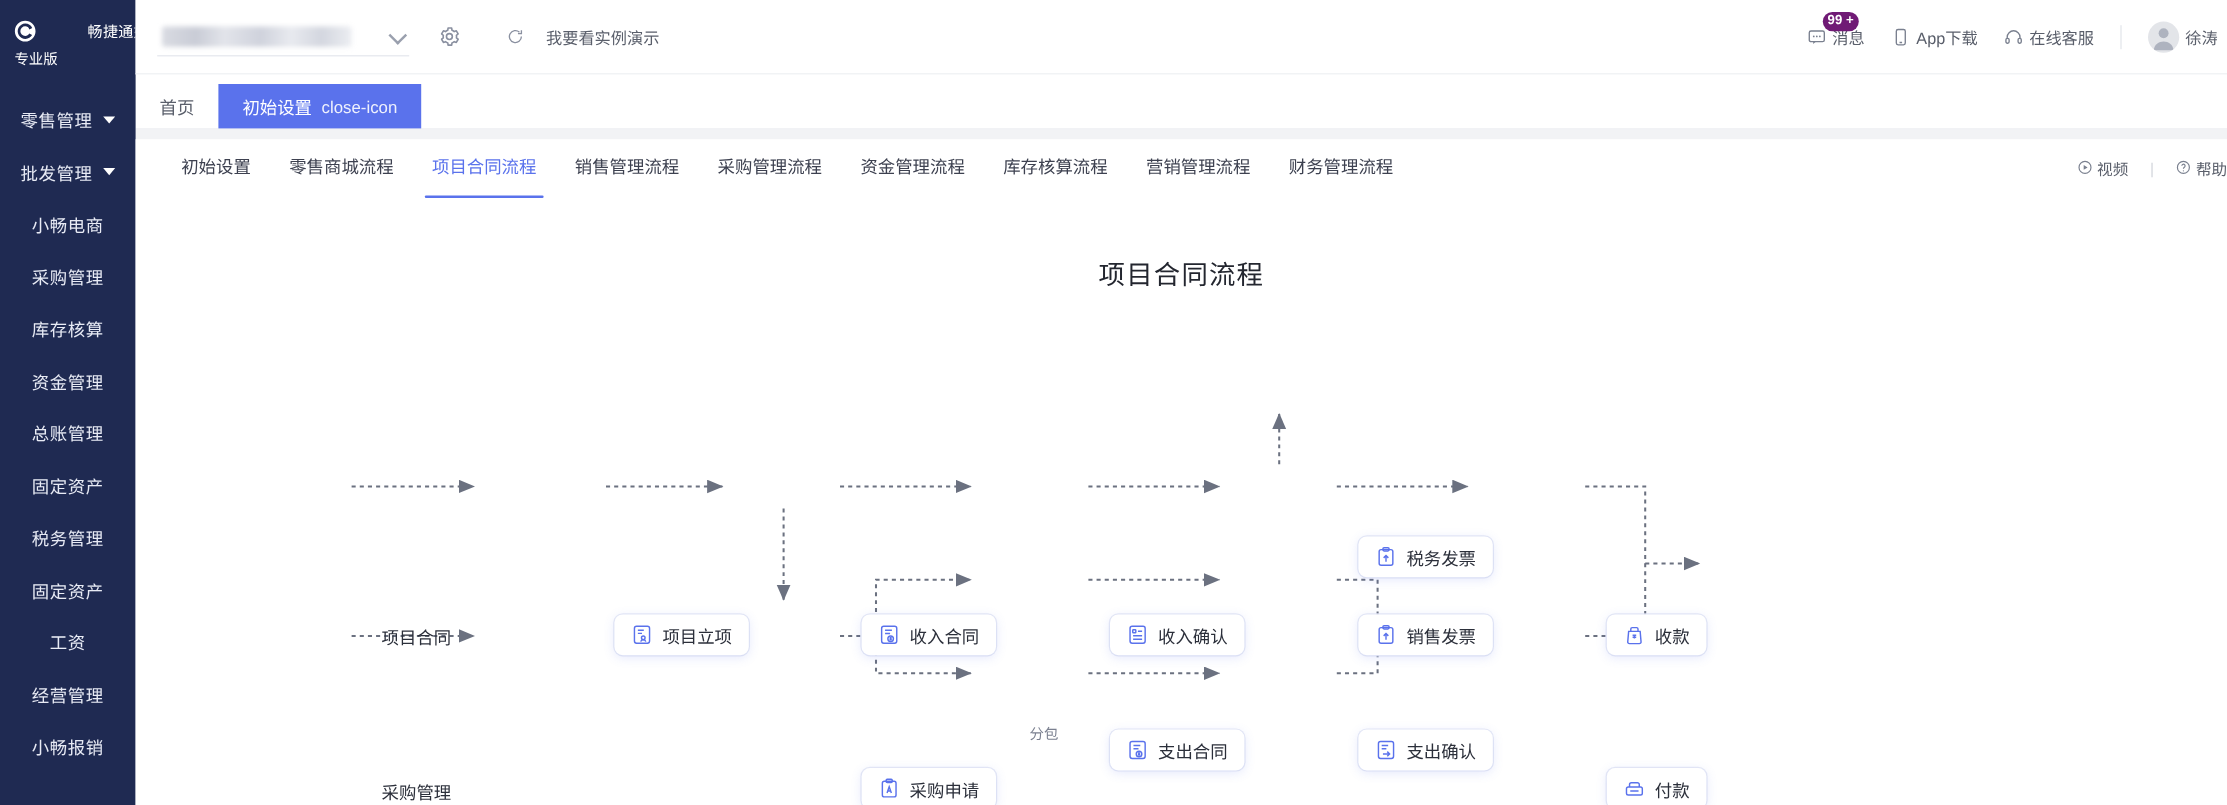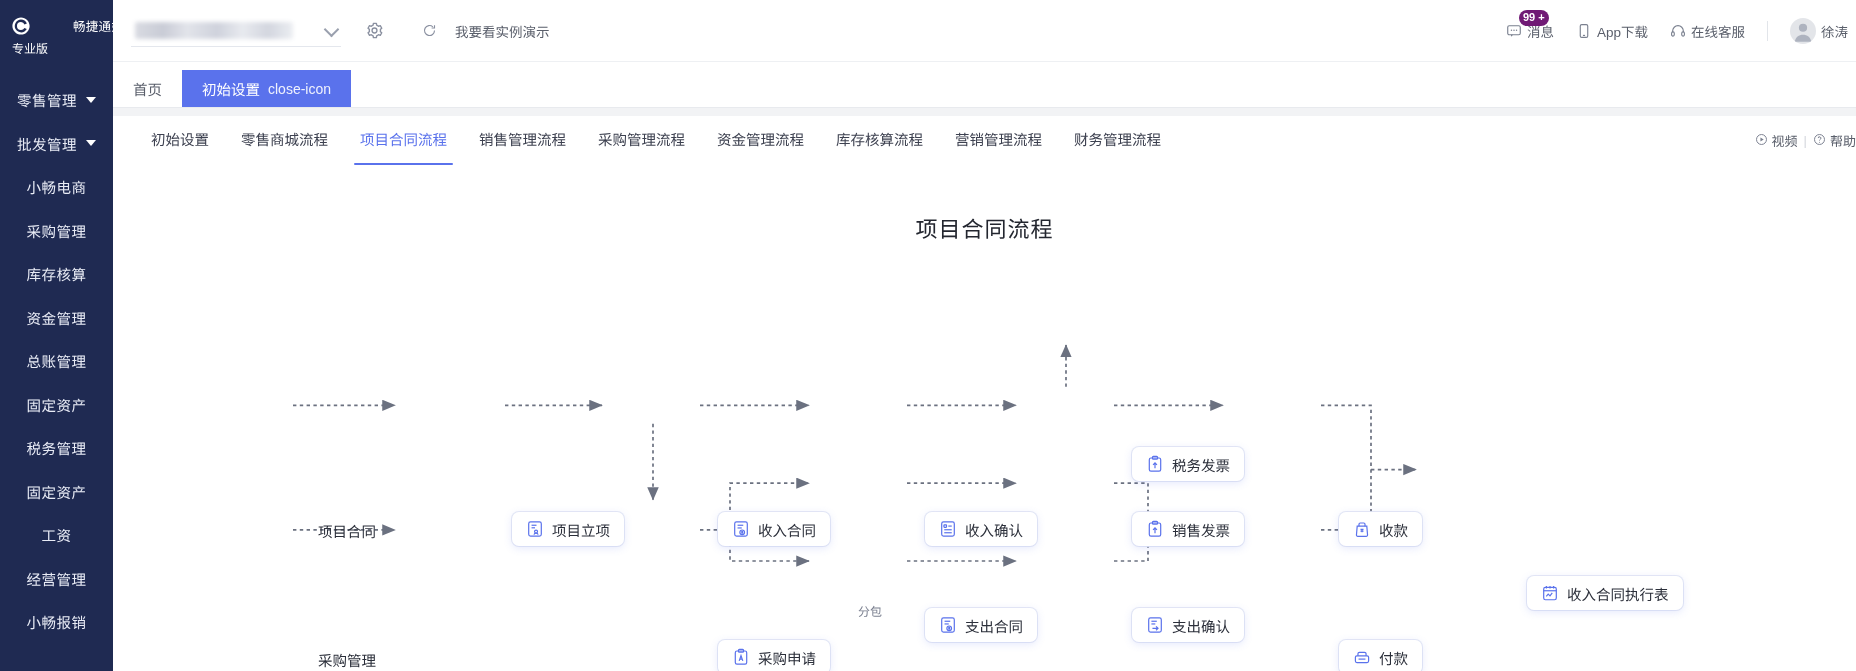--- a/index.html
+++ b/index.html
@@ -135,21 +135,21 @@
     font-size: 14.5px; color: #3d4150; cursor: pointer; position: relative;
     white-space: nowrap;
   }
   .stab.active { color: #5a72ec; }
   .stab.active::after {
     content: ""; position: absolute; left: 10px; right: 10px; bottom: 0;
     height: 2.5px; background: #5a72ec; border-radius: 2px;
   }
   .subtabs-right {
     position: absolute; right: 0; top: 0; height: 49px;
-    display: flex; align-items: center; gap: 6px; font-size: 13px; color: #5a5f6b;
+    display: flex; align-items: center; gap: 18px; font-size: 13px; color: #5a5f6b;
   }
   .sr-item { display: flex; align-items: center; gap: 4px; cursor: pointer; }
   .sr-sep { color: #d4d7dd; }
 
   
   .flow-wrap { position: relative; flex: 1; min-height: 0; }
   .flow-title {
     position: absolute; left: 0; right: 0; top: 46px;
     text-align: center; font-size: 22px; color: #23262f; letter-spacing: 1px;
   }
@@ -460,31 +460,20 @@
 
           <div class="node" style="left:1226px; top:347px;">
             <svg viewBox="0 0 24 24" width="18" height="18" fill="none" stroke="#5a72ec" stroke-width="1.6">
               <path d="M5.6 8.2h12.8l1 11.6a1.8 1.8 0 01-1.8 2H6.4a1.8 1.8 0 01-1.8-2z"></path>
               <path d="M8 8.2V5.6a1.6 1.6 0 011.6-1.6h4.8A1.6 1.6 0 0116 5.6v2.6"></path>
               <path d="M10 12.6h4M10 14.8h4M12 11.6v4.6"></path>
             </svg>
             <span>收款</span>
           </div>
 
-          <div class="node" style="left:1414px; top:411px;">
-            <svg viewBox="0 0 24 24" width="18" height="18" fill="none" stroke="#5a72ec" stroke-width="1.6">
-              <rect x="3.6" y="4.6" width="16.8" height="16.4" rx="2.2"></rect>
-              <line x1="3.6" y1="9" x2="20.4" y2="9"></line>
-              <line x1="7.2" y1="2.6" x2="7.2" y2="6"></line>
-                <line x1="12" y1="2.6" x2="12" y2="6"></line>
-                <line x1="16.8" y1="2.6" x2="16.8" y2="6"></line>
-              <path d="M7 16.4l2.6-3 2.4 2.4 3-4"></path>
-            </svg>
-            <span>收入合同执行表</span>
-          </div>
 
           <div class="node" style="left:605px; top:475px;">
             <svg viewBox="0 0 24 24" width="18" height="18" fill="none" stroke="#5a72ec" stroke-width="1.6">
               <rect x="4.4" y="4" width="15.2" height="17.4" rx="2.2"></rect>
               <rect x="8.6" y="1.9" width="6.8" height="3.6" rx="1.2"></rect>
               <path d="M9.6 17.2l2.4-7 2.4 7M10.5 14.8h3"></path>
             </svg>
             <span>采购申请</span>
           </div>
 

